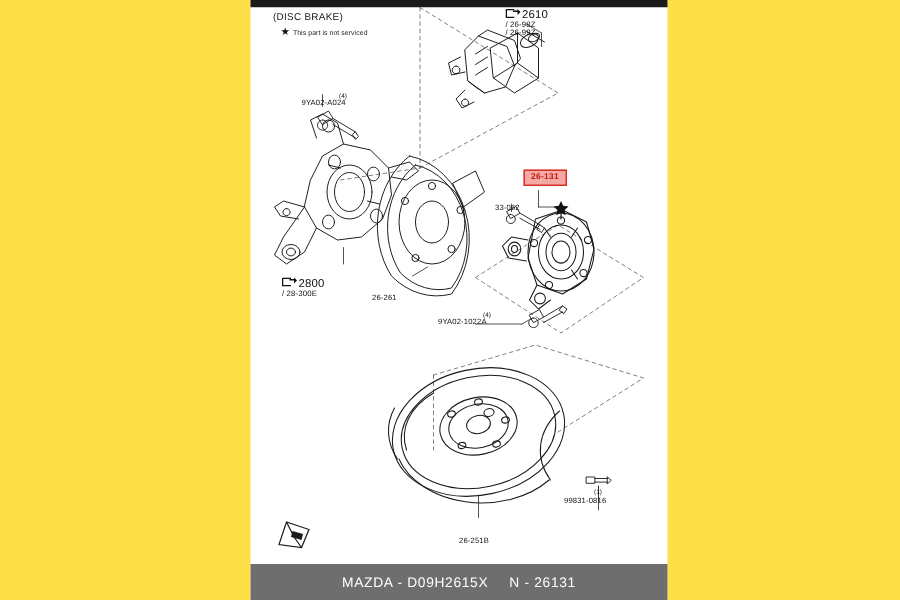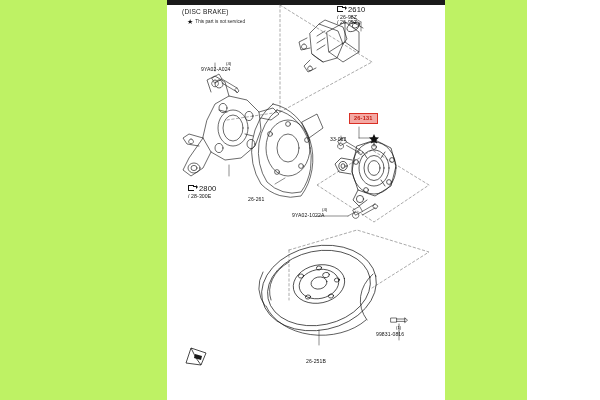--- a/index.html
+++ b/index.html
@@ -3,21 +3,21 @@
 <meta charset="utf-8">
 <style>
   html,body{margin:0;padding:0;}
   body{
     width:600px;height:400px;
     background:#ffffff;
     font-family:"Liberation Sans", sans-serif;
     overflow:hidden;
     position:relative;
   }
-  #stage{position:absolute;left:0;top:0;width:527px;height:400px;background:#bef264;}
+  #stage{position:absolute;left:0;top:0;width:600px;height:400px;background:#fde047;}
 
   
   .sheet{
     position:absolute;left:167px;top:0;width:278px;height:400px;
     background:#ffffff;
   }
   .top-rule{
     position:absolute;left:167px;top:0;width:278px;height:5px;
     background:#1a1a1a;
   }
@@ -352,14 +352,18 @@
   <svg class="dir-icon" viewBox="0 0 26 22">
     <g fill="none" stroke="#1a1a1a" stroke-width="0.8">
       <path d="M3 19 L8 4 L23 9 L18 21 Z"></path>
       <path d="M8 4 L13 14 L18 21"></path>
     </g>
     <g fill="#1a1a1a" stroke="none">
       <path d="M12 10 l7 2 -1 4 -7 -2 z"></path>
     </g>
   </svg>
 
+  <div class="footer">
+    <span>MAZDA - D09H2615X</span>
+    <span>N - 26131</span>
+  </div>
 
 </div>
 
 </body></html>

